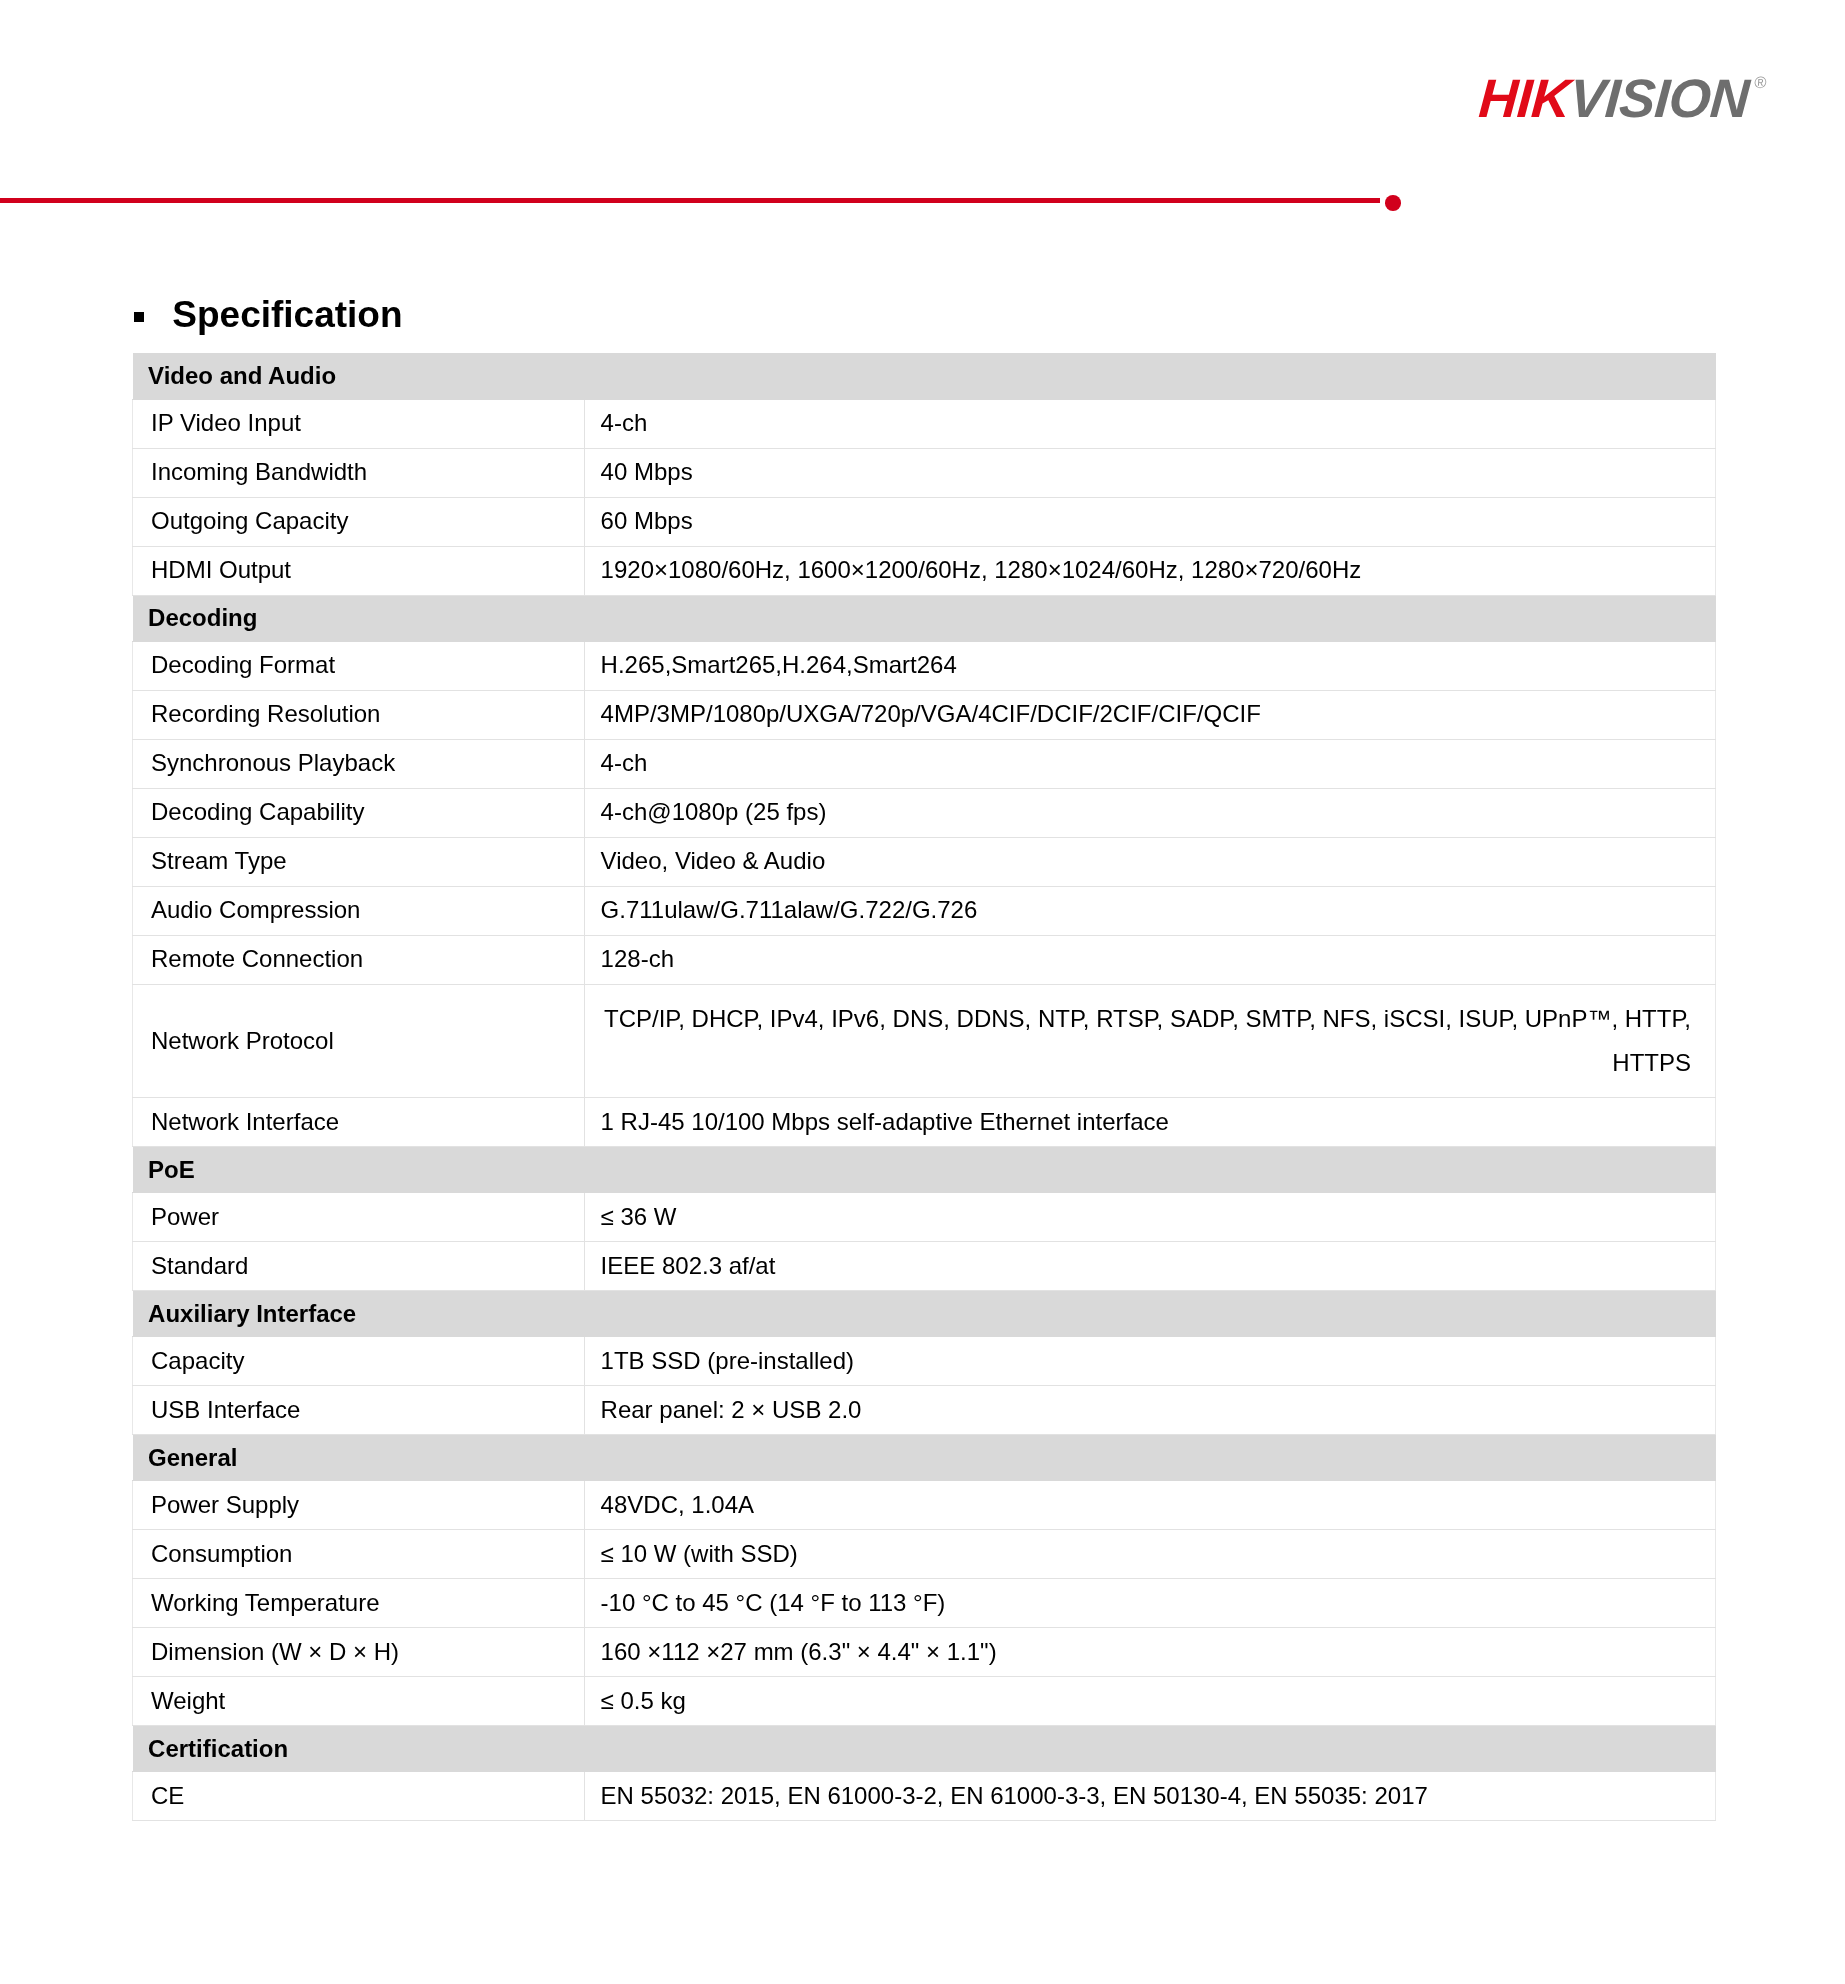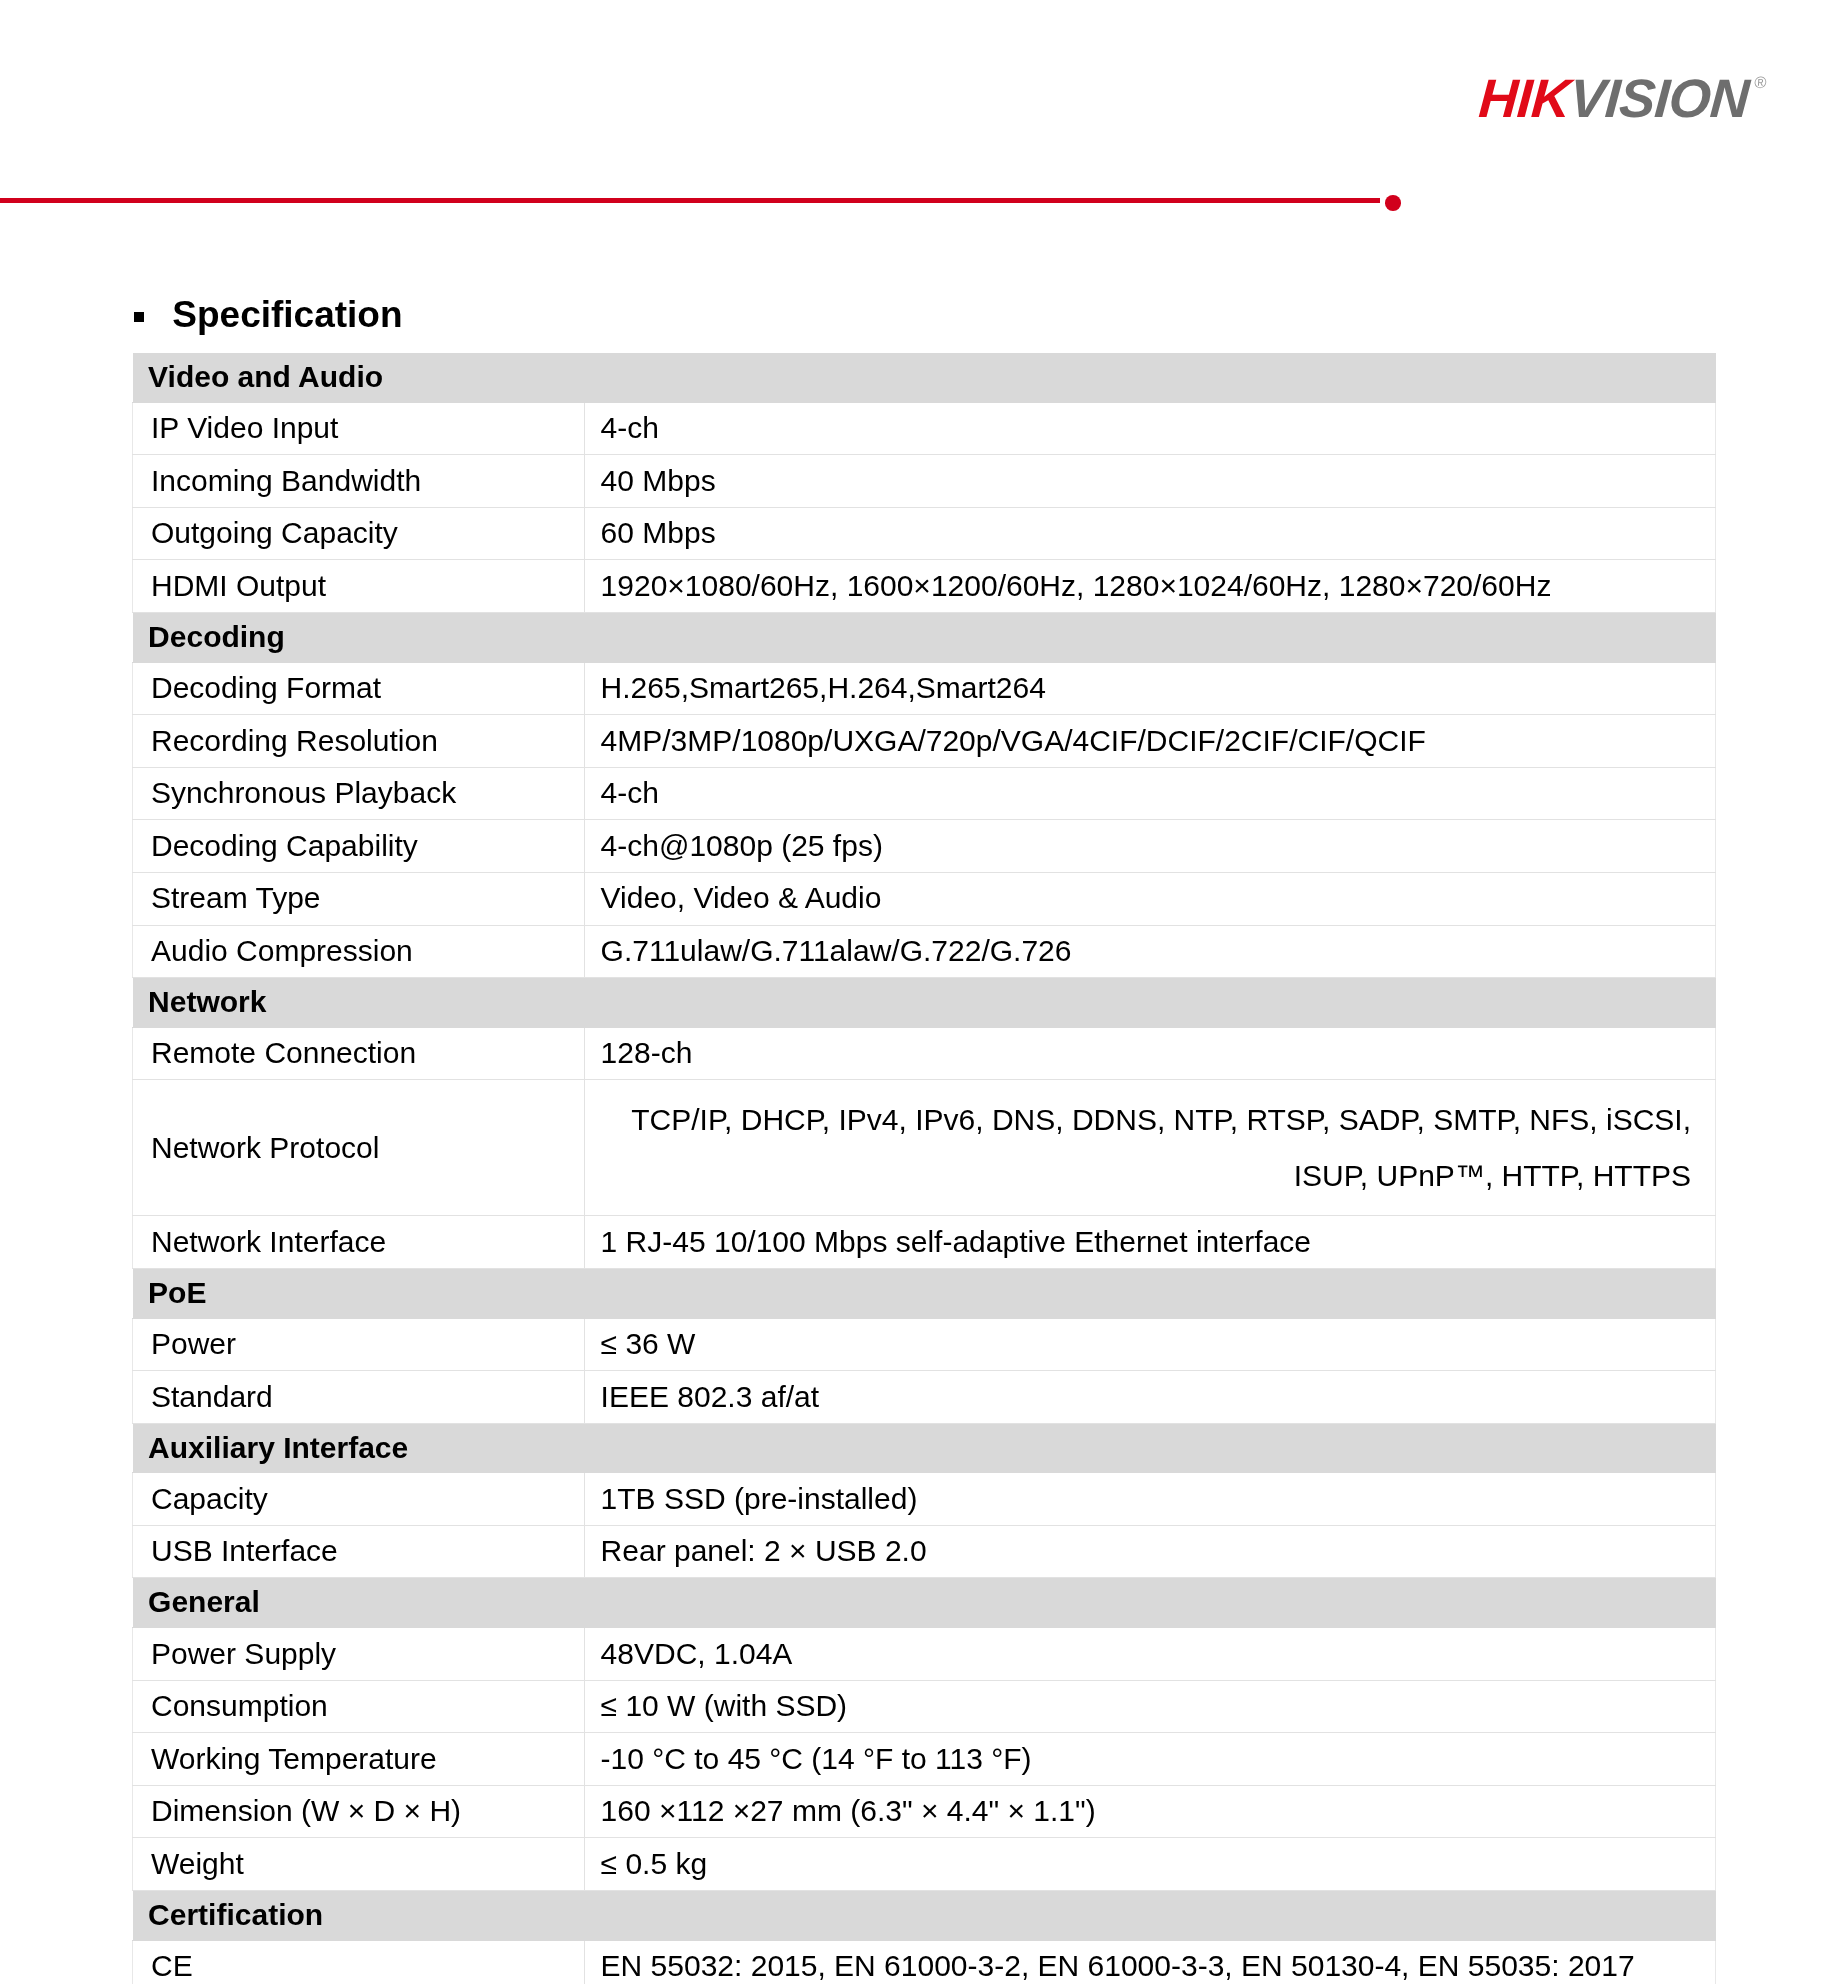--- a/index.html
+++ b/index.html
@@ -95,21 +95,21 @@
   
   .spec-table {
     position: absolute;
     left: 132px;
     top: 353px;
     width: 1583px;
     border-collapse: collapse;
     table-layout: fixed;
   }
   .spec-table td {
-    font-size: 30px;
+    font-size: 24px;
     color: #000000;
     vertical-align: middle;
     line-height: 1.42;
   }
   .col-name { width: 452px; }
   .col-value { width: 1131px; }
 
   tr.data-row td {
     border-bottom: 1.5px solid #e2e2e2;
     height: 49px;
@@ -204,23 +204,20 @@
           <td class="cell-value">4-ch@1080p (25 fps)</td>
         </tr>
         <tr class="data-row">
           <td class="cell-name">Stream Type</td>
           <td class="cell-value">Video, Video &amp; Audio</td>
         </tr>
         <tr class="data-row">
           <td class="cell-name">Audio Compression</td>
           <td class="cell-value">G.711ulaw/G.711alaw/G.722/G.726</td>
         </tr>
-        <tr class="section-row">
-          <td colspan="2">Network</td>
-        </tr>
         <tr class="data-row">
           <td class="cell-name">Remote Connection</td>
           <td class="cell-value">128-ch</td>
         </tr>
         <tr class="data-row wrap">
           <td class="cell-name">Network Protocol</td>
           <td class="cell-value">TCP/IP, DHCP, IPv4, IPv6, DNS, DDNS, NTP, RTSP, SADP, SMTP, NFS, iSCSI, ISUP, UPnP™, HTTP, HTTPS</td>
         </tr>
         <tr class="data-row">
           <td class="cell-name">Network Interface</td>

